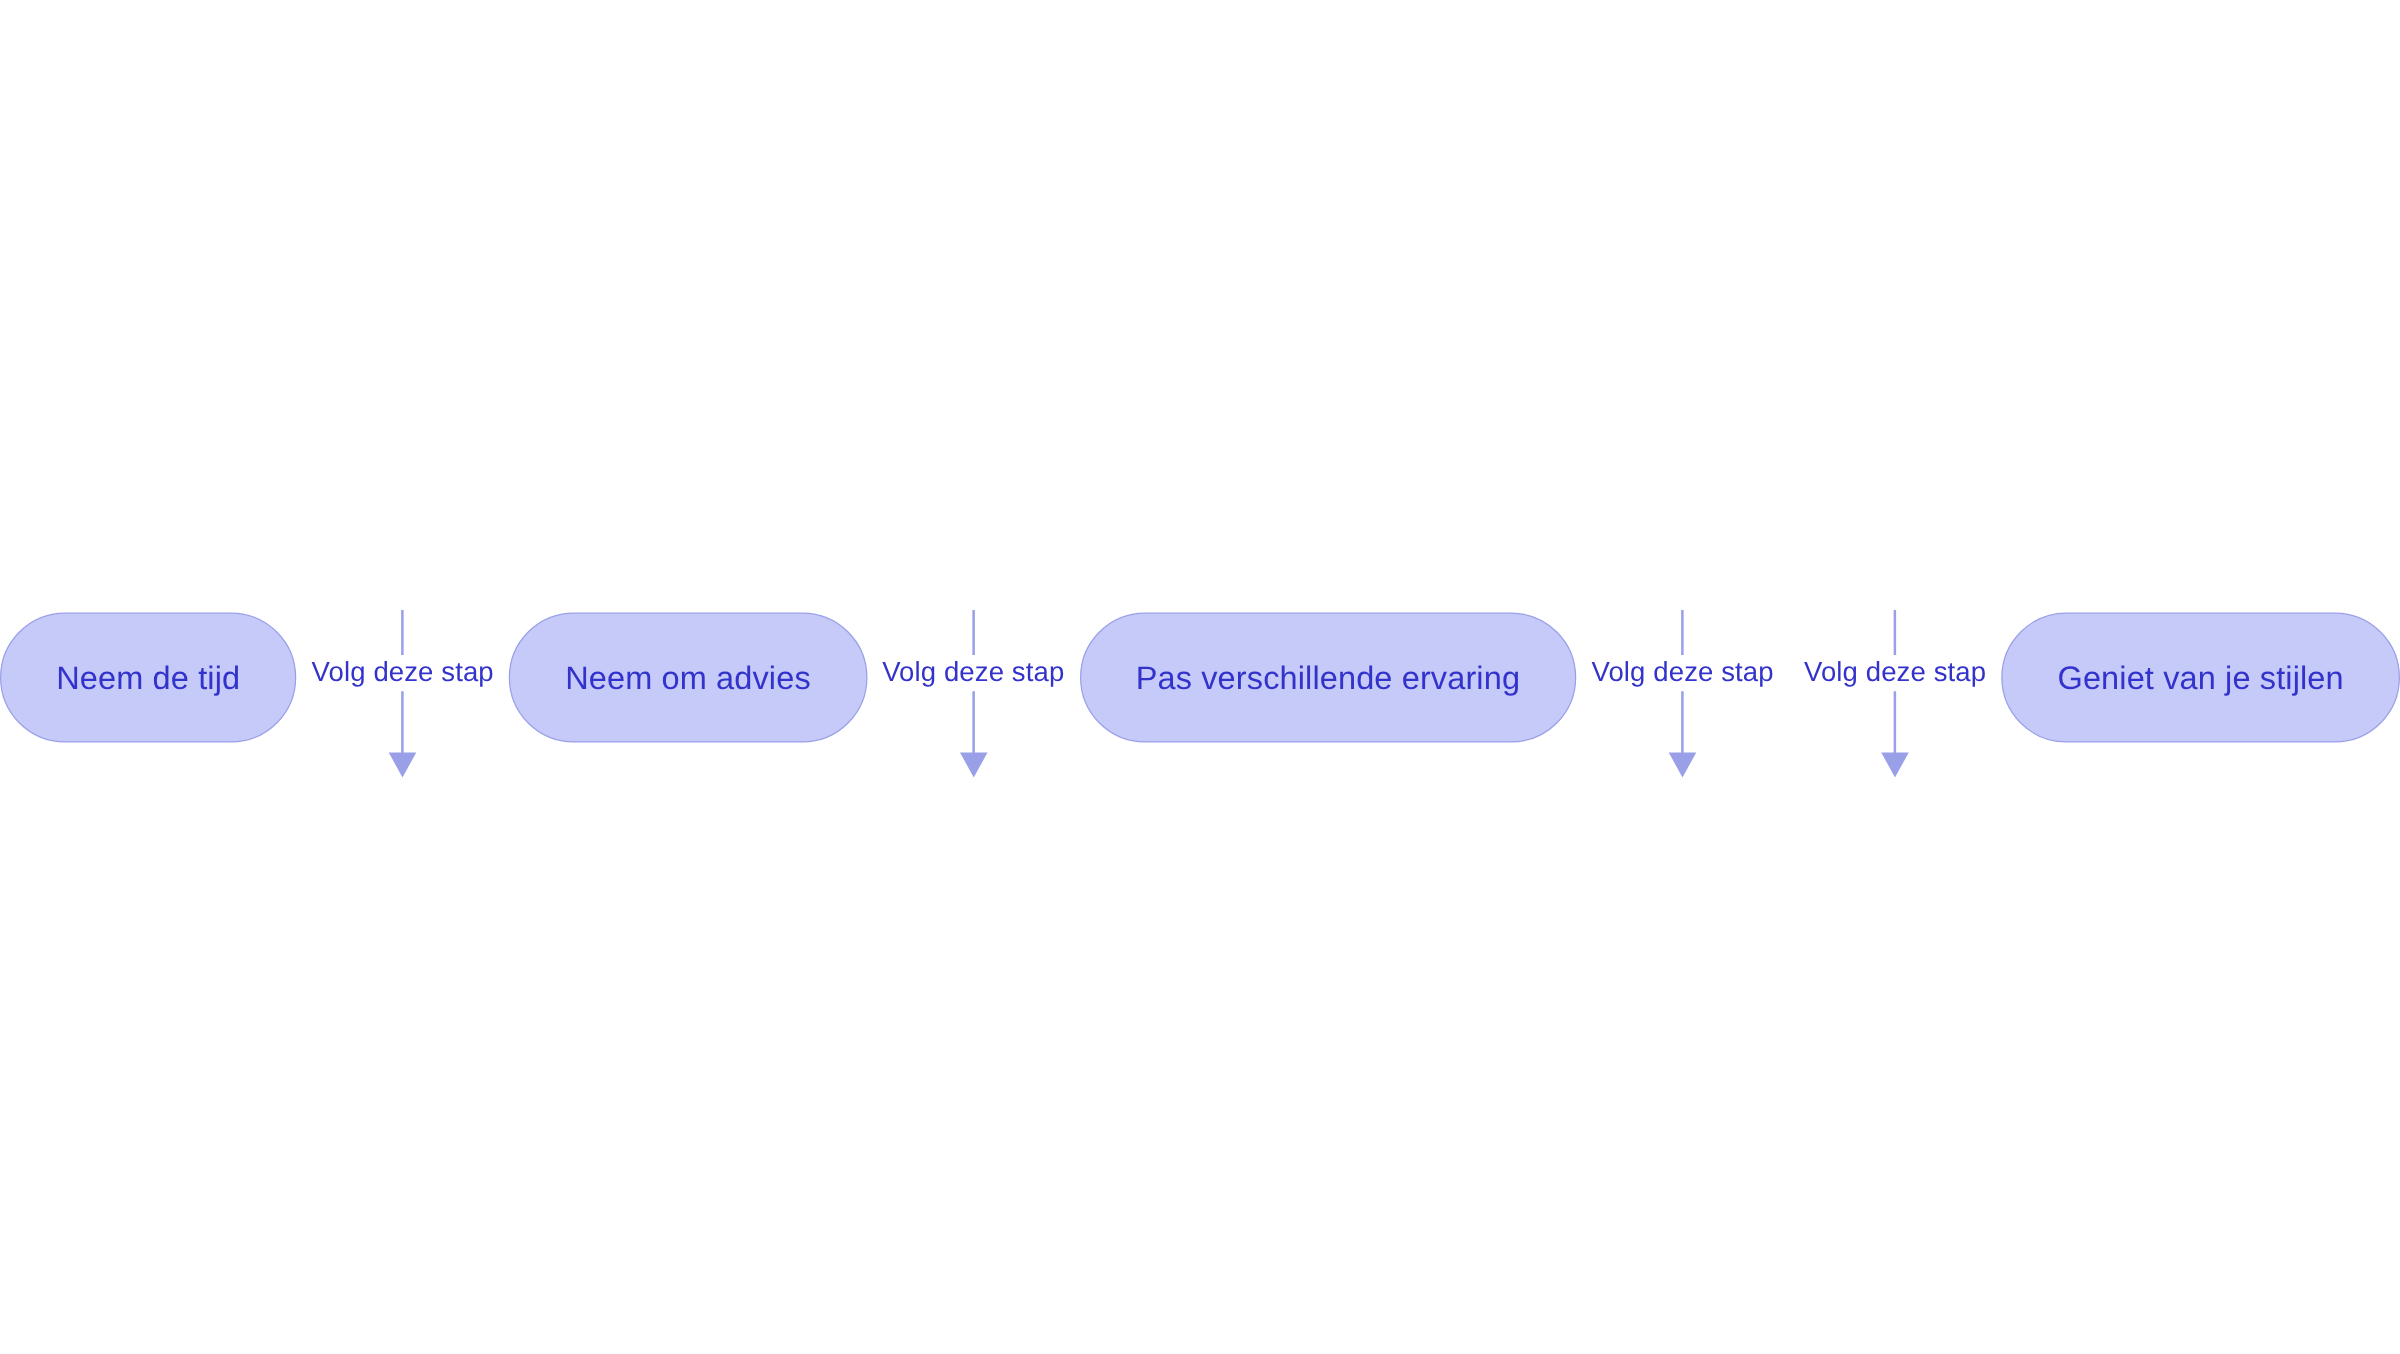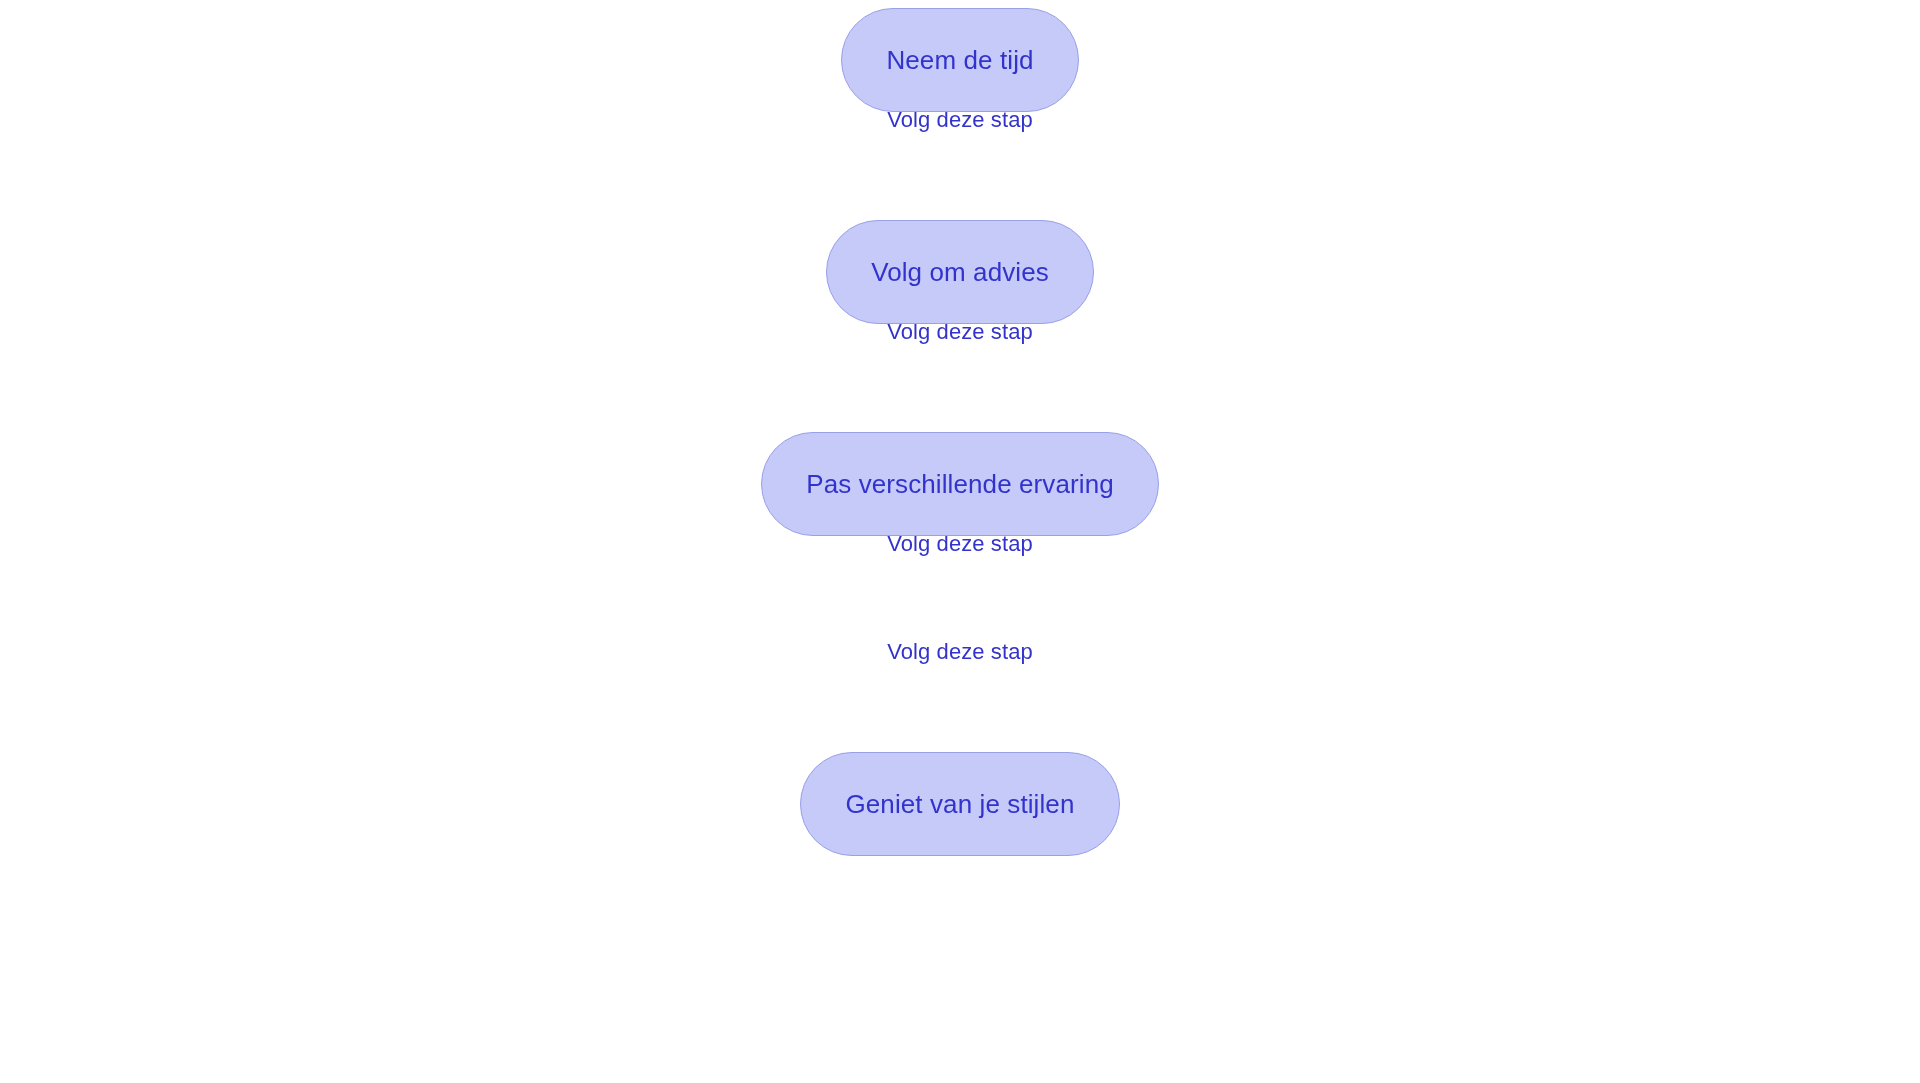--- a/index.html
+++ b/index.html
@@ -14,21 +14,20 @@
     overflow: hidden;
     font-family: "Liberation Sans", sans-serif;
   }
 
   #flowchart {
     position: relative;
     width: 1920px;
     height: 1083px;
     background: #ffffff;
     display: flex;
-    flex-direction: column;
     align-items: center;
   }
 
   
   .node {
     box-sizing: border-box;
     height: 104px;
     background: #c5caf9;
     border: 1.4px solid #9aa0e8;
     border-radius: 52px;
@@ -48,20 +47,21 @@
     white-space: nowrap;
     line-height: 1;
   }
 
   
   .edge {
     position: relative;
     width: 240px;
     height: 108px;
     display: flex;
+    align-items: center;
     justify-content: center;
     z-index: 1;
   }
   .edge-line {
     position: absolute;
     left: 50%;
     top: 0;
     transform: translateX(-50%);
     width: 2.2px;
     height: 118px;
@@ -106,21 +106,21 @@
     <span class="node-label">Neem de tijd</span>
   </div>
 
   <div class="edge">
     <div class="edge-line"></div>
     <div class="edge-arrow"></div>
     <span class="edge-label">Volg deze stap</span>
   </div>
 
   <div class="node">
-    <span class="node-label">Volg om advies</span>
+    <span class="node-label">Neem om advies</span>
   </div>
 
   <div class="edge">
     <div class="edge-line"></div>
     <div class="edge-arrow"></div>
     <span class="edge-label">Volg deze stap</span>
   </div>
 
   <div class="node">
     <span class="node-label">Pas verschillende ervaring</span>

